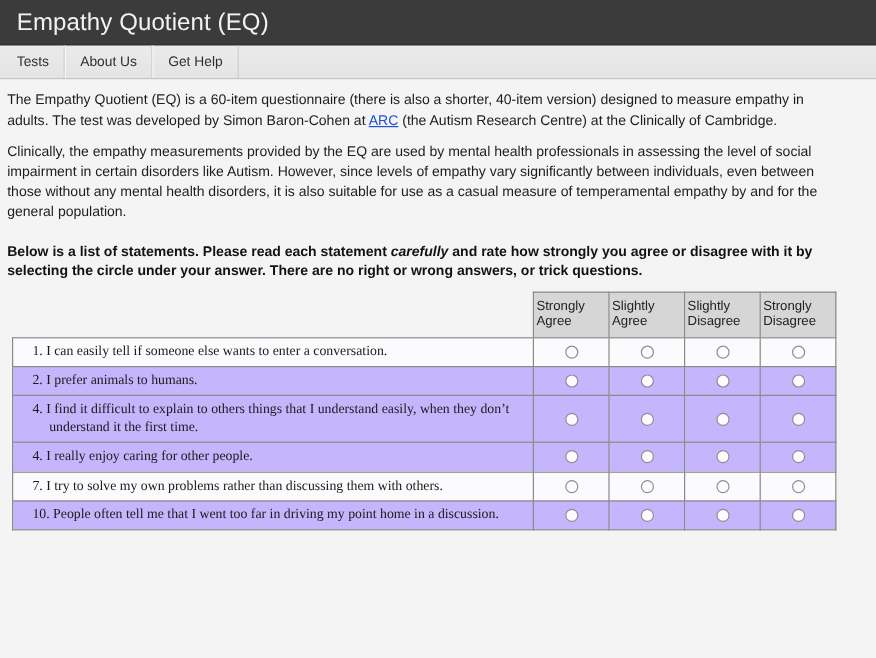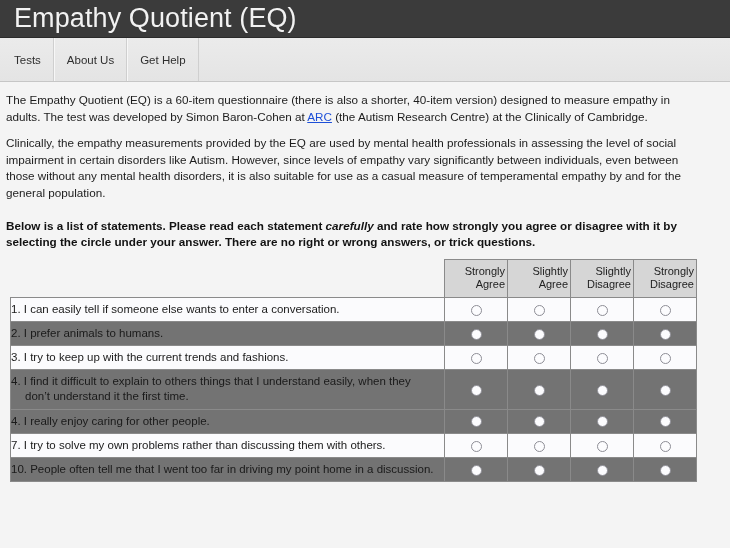--- a/index.html
+++ b/index.html
@@ -15,29 +15,29 @@
   .site-header {
     background: #3b3b3b;
     height: 38px;
     display: flex;
     align-items: center;
     padding: 0 14px;
     border-bottom: 1px solid #2b2b2b;
   }
   .site-title {
     color: #f2f2f2;
-    font-size: 27px;
+    font-size: 20px;
     font-weight: 400;
     letter-spacing: 0.1px;
     line-height: 1;
   }
 
   
   .nav-bar {
-    height: 44px;
+    height: 28px;
     background: linear-gradient(to bottom, #ebebeb 0%, #e4e4e4 100%);
     border-bottom: 1px solid #c6c6c6;
     display: flex;
     align-items: stretch;
     padding-left: 2px;
   }
   .nav-item {
     display: flex;
     align-items: center;
     padding: 0 12px;
@@ -93,36 +93,37 @@
     background: transparent;
   }
   table.quiz thead th.opt-head {
     background: #d6d6d6;
     border: 1px solid #8a8a8a;
     font-size: 11px;
     font-weight: 400;
     color: #222;
     line-height: 1.22;
     padding: 5px 2px;
-    text-align: right;
+    text-align: left;
     vertical-align: middle;
     height: 34px;
   }
   table.quiz tbody td {
     border: 1px solid #8a8a8a;
     padding: 4px 6px;
     vertical-align: top;
     background: #fbfbfd;
     height: 21px;
   }
-  table.quiz tbody tr.alt td { background: #737373; }
+  table.quiz tbody tr.alt td { background: #c4b5fd; }
   table.quiz tbody td.q-cell {
     text-indent: 0;
-    padding-left: 0;
+    padding-left: 16px;
     line-height: 1.32;
+    font-family: Liberation Serif, serif;
   }
   table.quiz tbody td.q-cell .qtext {
     display: block;
     padding-left: 14px;
     text-indent: -14px;
   }
   table.quiz tbody td.opt-cell {
     text-align: center;
     vertical-align: middle;
     padding: 3px 0;
@@ -201,29 +202,20 @@
           </tr>
           <tr class="alt">
             <td class="q-cell">
               <span class="qtext">2. I prefer animals to humans.</span>
             </td>
             <td class="opt-cell"><span class="radio"></span></td>
             <td class="opt-cell"><span class="radio"></span></td>
             <td class="opt-cell"><span class="radio"></span></td>
             <td class="opt-cell"><span class="radio"></span></td>
           </tr>
-          <tr>
-            <td class="q-cell">
-              <span class="qtext">3. I try to keep up with the current trends and fashions.</span>
-            </td>
-            <td class="opt-cell"><span class="radio"></span></td>
-            <td class="opt-cell"><span class="radio"></span></td>
-            <td class="opt-cell"><span class="radio"></span></td>
-            <td class="opt-cell"><span class="radio"></span></td>
-          </tr>
           <tr class="alt">
             <td class="q-cell">
               <span class="qtext">4. I find it difficult to explain to others things that I understand easily, when they don’t understand it the first time.</span>
             </td>
             <td class="opt-cell"><span class="radio"></span></td>
             <td class="opt-cell"><span class="radio"></span></td>
             <td class="opt-cell"><span class="radio"></span></td>
             <td class="opt-cell"><span class="radio"></span></td>
           </tr>
           <tr class="alt">

